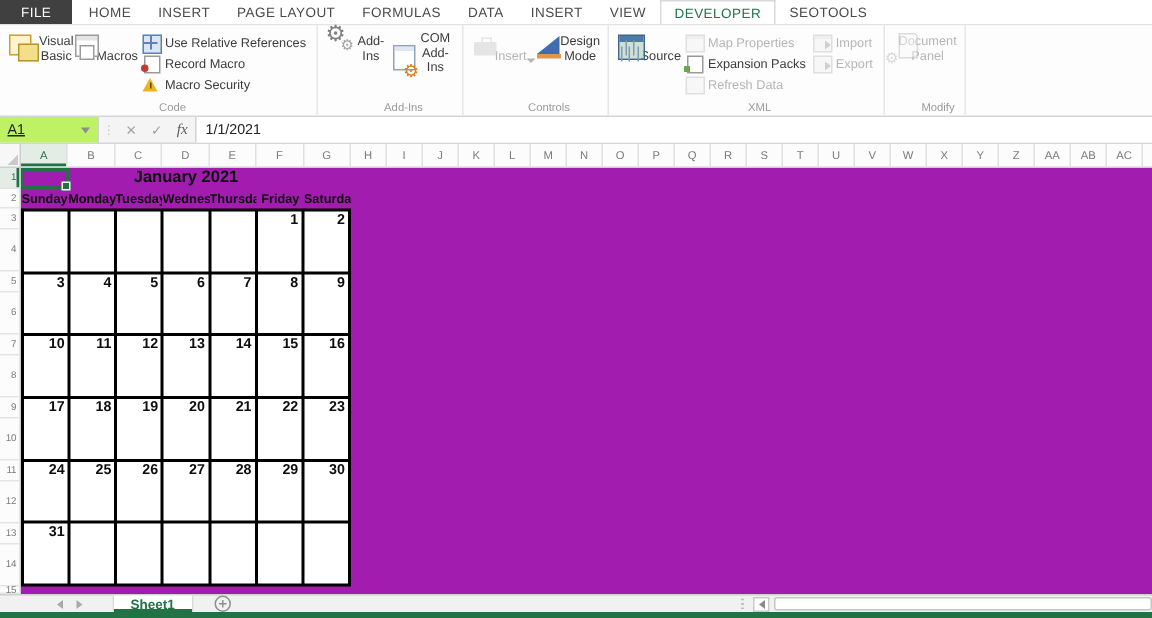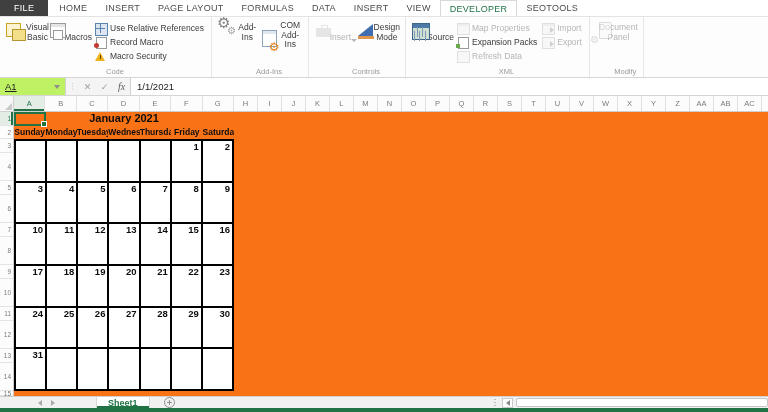--- a/index.html
+++ b/index.html
@@ -126,21 +126,21 @@
   #colheads { position:absolute; left:14px; top:0; right:0; height:16px; display:flex;
               background:#fcfcfc; border-bottom:1px solid #cfcfcf; overflow:hidden; }
   .colh { flex:none; border-right:1px solid #e0e0e0; font-size:7.5px; color:#7a7a7a;
           display:flex; align-items:center; justify-content:center; }
   .colh.sel { background:#e4ece6; color:#217346; box-shadow:inset 0 -2px 0 #217346; }
   #rowheads { position:absolute; left:0; top:16px; width:14px; bottom:0; background:#fcfcfc;
               border-right:1px solid #cfcfcf; overflow:hidden; }
   .rowh { border-bottom:1px solid #e4e4e4; font-size:6.5px; color:#7a7a7a; display:flex;
           align-items:center; justify-content:flex-end; padding-right:2px; }
   .rowh.sel { background:#e4ece6; color:#217346; box-shadow:inset -2px 0 0 #217346; }
-  #cells { position:absolute; left:14px; top:16px; right:0; bottom:0; background:#f97316; }
+  #cells { position:absolute; left:14px; top:16px; right:0; bottom:0; background:#a21caf; }
 
   .cal-title { position:absolute; left:0; top:0; width:220px; height:14px; text-align:center;
                font-weight:bold; font-size:11px; line-height:13px; color:#0d0d0d; }
   .sel-box { position:absolute; left:0; top:0; width:32px; height:14px; border:2px solid #217346; }
   .sel-box::after { content:""; position:absolute; right:-3px; bottom:-3px; width:4px; height:4px;
                     background:#217346; border:1px solid #fff; }
   .cal-days { position:absolute; left:0; top:14px; width:220px; height:13px; display:grid;
               grid-template-columns:repeat(7,1fr); }
   .dayh { overflow:hidden; text-align:center; font-weight:bold; font-size:8.5px; line-height:13px;
           color:#0d0d0d; white-space:nowrap; }
@@ -151,21 +151,21 @@
   .cal-date { position:absolute; top:0; right:2px; font-weight:bold; font-size:9.5px; color:#0d0d0d; }
 
   
   #sheetbar { position:absolute; left:0; top:396px; width:768px; height:12px; background:#f1f1f1;
               border-top:1px solid #d0d0d0; display:flex; align-items:stretch; font-size:9px; }
   .nav-arrows { display:flex; align-items:center; gap:9px; padding-left:38px; }
   .tri-left { width:0; height:0; border-top:3px solid transparent; border-bottom:3px solid transparent;
               border-right:4px solid #a9a9a9; }
   .tri-right { width:0; height:0; border-top:3px solid transparent; border-bottom:3px solid transparent;
                border-left:4px solid #a9a9a9; }
-  #sheettab { background:#fff; color:#217346; font-weight:bold; padding:0 11px; margin-left:41px;
+  #sheettab { background:#fff; color:#217346; font-weight:bold; padding:0 11px; margin-left:20px;
               border-left:1px solid #d9d9d9; border-right:1px solid #d9d9d9;
               box-shadow:inset 0 -2px 0 #217346; display:flex; align-items:center; }
   .addsheet { position:relative; width:11px; height:11px; border:1px solid #8f8f8f; border-radius:50%;
               margin:auto 0 auto 14px; }
   .addsheet::before { content:""; position:absolute; left:2px; top:4px; width:5px; height:1px; background:#8f8f8f; }
   .addsheet::after { content:""; position:absolute; left:4px; top:2px; width:1px; height:5px; background:#8f8f8f; }
   .hscroll { margin-left:auto; display:flex; align-items:center; gap:3px; }
   .split-dots { width:2px; height:7px; background:#bdbdbd; box-shadow:0 0 0 0; margin-right:3px;
                 background:linear-gradient(#bdbdbd 1px, transparent 1px); background-size:2px 3px; }
   .scroll-btn { width:11px; height:10px; background:#fff; border:1px solid #c9c9c9; display:flex;

